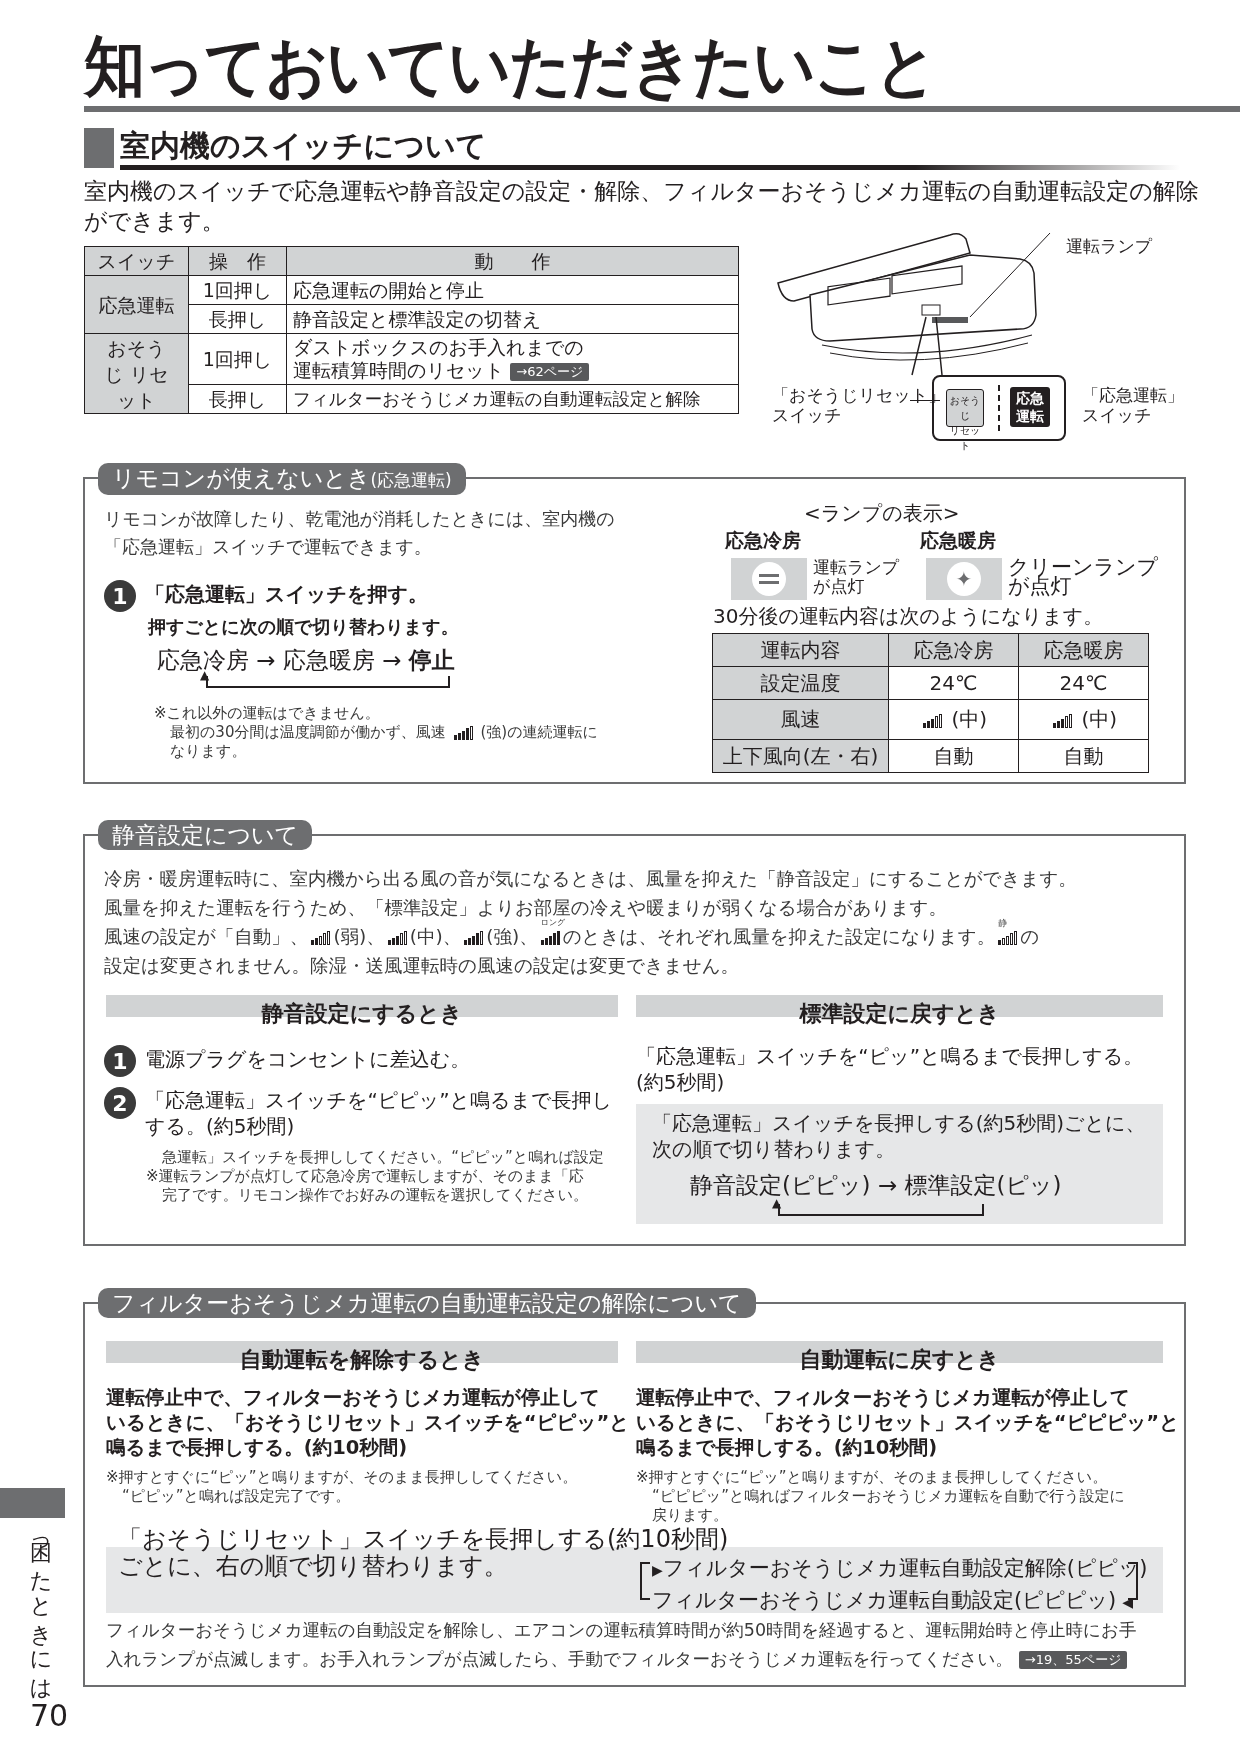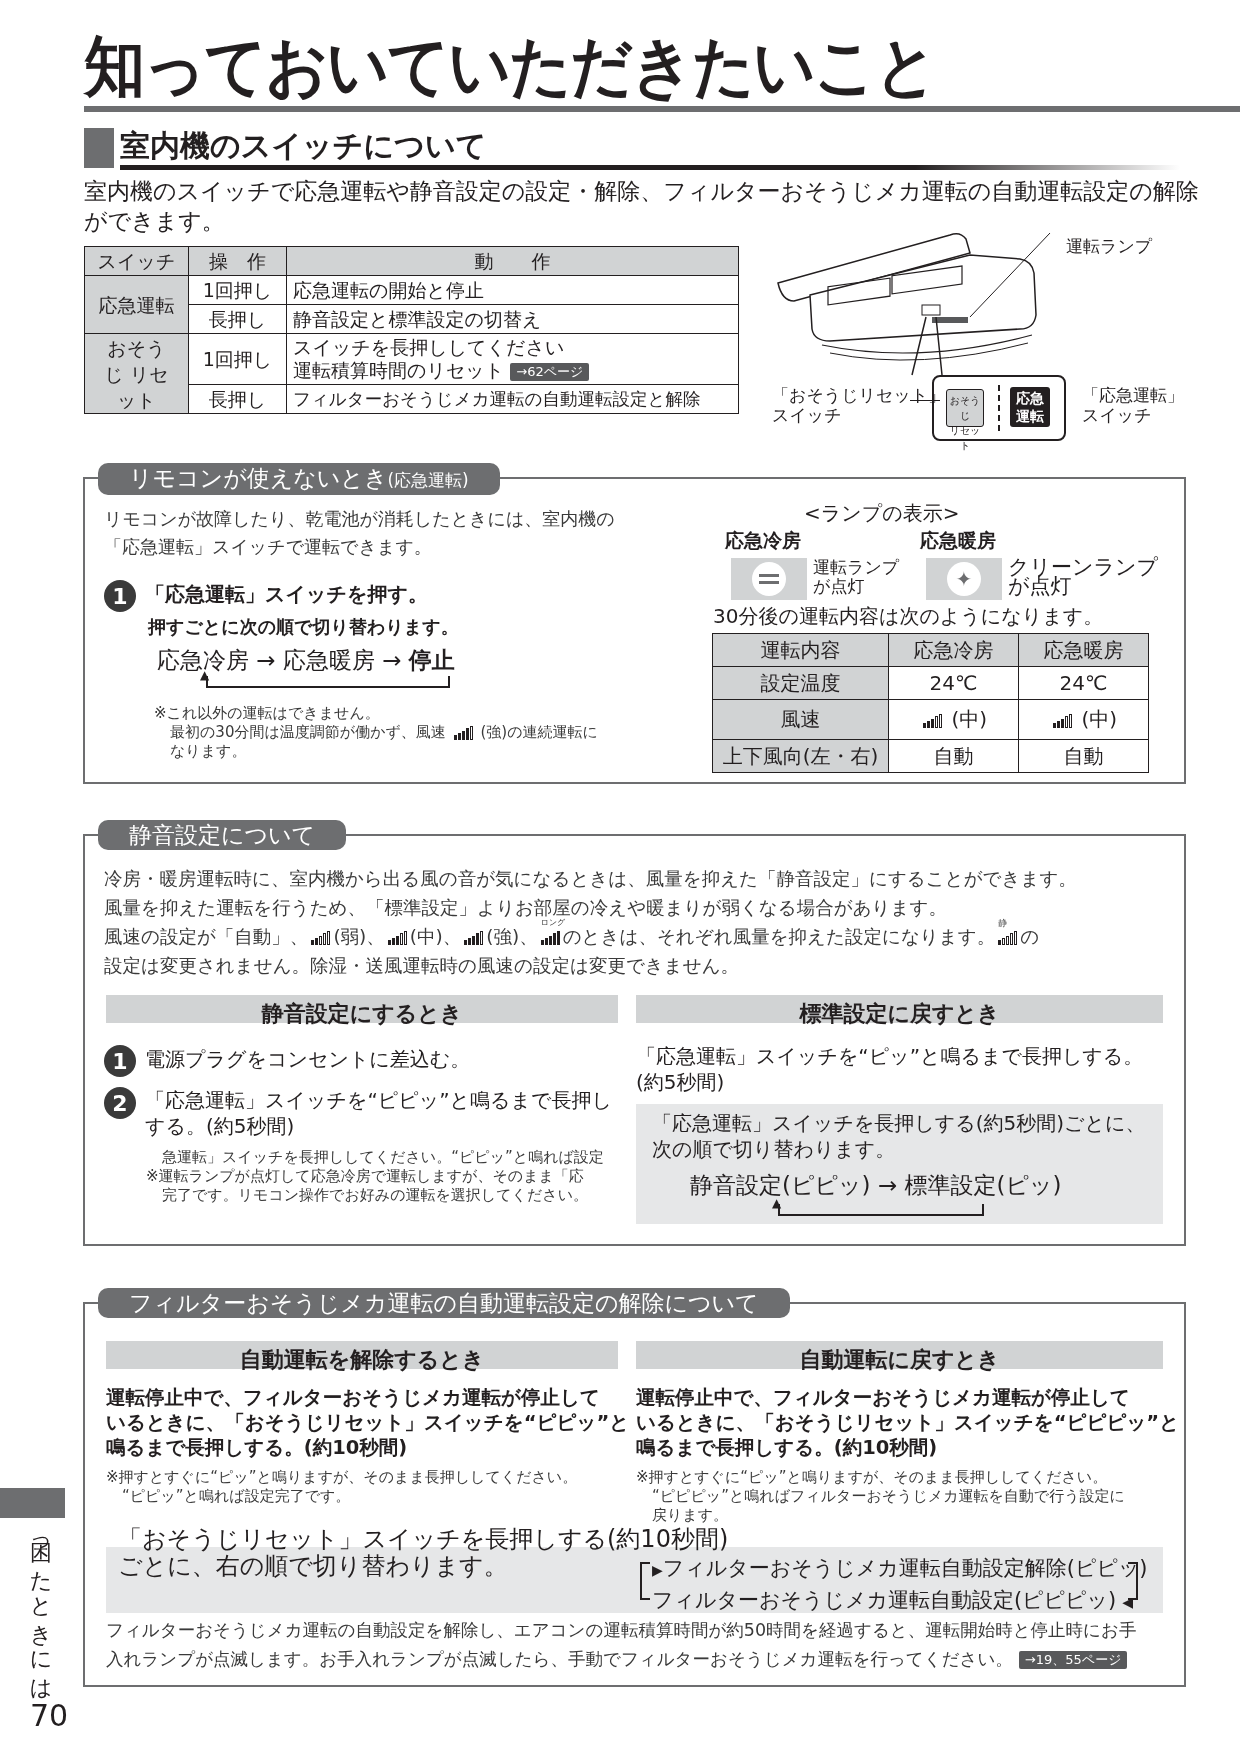--- a/index.html
+++ b/index.html
@@ -26,37 +26,37 @@
   .sw-table td.grey { background: #d1d3d4; text-align: center; }
   .sw-table td.c { text-align: center; }
 
   .ref-badge { display: inline-block; background: #58595b; color: #fff; font-size: 13px; padding: 0 6px; line-height: 18px; border-radius: 2px; vertical-align: middle; margin-left: 6px; }
 
   
   .ac-label { font-size: 17px; line-height: 20px; }
 
   
   .box { border: 2px solid #6d6e70; border-radius: 0; }
-  .pill { background: #6d6e70; color: #fff; font-size: 23px; line-height: 30px; padding: 0 31px; border-radius: 10px; white-space: nowrap; }
+  .pill { background: #6d6e70; color: #fff; font-size: 23px; line-height: 30px; padding: 0 14px; border-radius: 10px; white-space: nowrap; }
   .pill small { font-size: 17px; }
 
   .body-txt { font-size: 18px; line-height: 28px; color: #3a3a3a; }
   .step-num { display: inline-flex; width: 32px; height: 32px; border-radius: 50%; background: #3a3a3a; color: #fff; font-weight: bold; font-size: 22px; align-items: center; justify-content: center; vertical-align: middle; }
   .step-txt { font-size: 20px; line-height: 26px; font-weight: bold; color: #231f20; }
   .note { font-size: 15px; line-height: 19px; color: #3a3a3a; }
 
   .lamp-box { background: #d1d3d4; width: 76px; height: 42px; display: flex; align-items: center; justify-content: center; }
   .lamp-circle { width: 34px; height: 34px; border-radius: 50%; background: #fff; display: flex; align-items: center; justify-content: center; }
 
   .op-table { font-size: 20px; }
   .op-table td { border: 1.5px solid #231f20; text-align: center; height: 33px; padding: 0 4px; }
   .op-table td.grey { background: #d1d3d4; }
   .op-table tr.head td { background: #d1d3d4; }
 
-  .gray-head { background: #d1d3d4; font-size: 22px; font-weight: bold; text-align: center; height: 28px; line-height: 38px; }
+  .gray-head { background: #d1d3d4; font-size: 22px; font-weight: bold; text-align: center; height: 22px; line-height: 38px; }
   .gray-panel { background: #e6e7e8; }
 
   .bar-ico { display: inline-flex; align-items: flex-end; gap: 1px; height: 14px; vertical-align: middle; margin: 0 3px; }
   .bar-ico i { display: block; width: 3px; background: #231f20; }
   .bar-ico i.o { background: #fff; border: 1px solid #231f20; }
 
   .side-tab { left: 0; top: 1488px; width: 65px; height: 30px; background: #6d6e70; }
   .side-vert { left: 28px; top: 1525px; writing-mode: vertical-rl; font-size: 22px; line-height: 26px; letter-spacing: 2px; }
   .page-num { left: 30px; top: 1700px; font-size: 30px; line-height: 32px; }
 
@@ -88,21 +88,21 @@
   <tr>
     <td class="c">長押し</td>
     <td>静音設定と標準設定の切替え</td>
   </tr>
   <tr>
     <td rowspan="2" class="grey" style="line-height:26px;">
       <span style="display:inline-block;width:70px;">おそうじ リセット</span>
     </td>
     <td class="c">1回押し</td>
     <td style="line-height:23px;padding-top:2px;padding-bottom:2px;">
-      <div>スイッチを長押ししてください</div>
+      <div>ダストボックスのお手入れまでの</div>
       <div><span>運転積算時間のリセット</span><span class="ref-badge">→62ページ</span></div>
     </td>
   </tr>
   <tr>
     <td class="c">長押し</td>
     <td style="font-size:17.5px;white-space:nowrap;">フィルターおそうじメカ運転の自動運転設定と解除</td>
   </tr>
 </tbody>
   </table>
 

